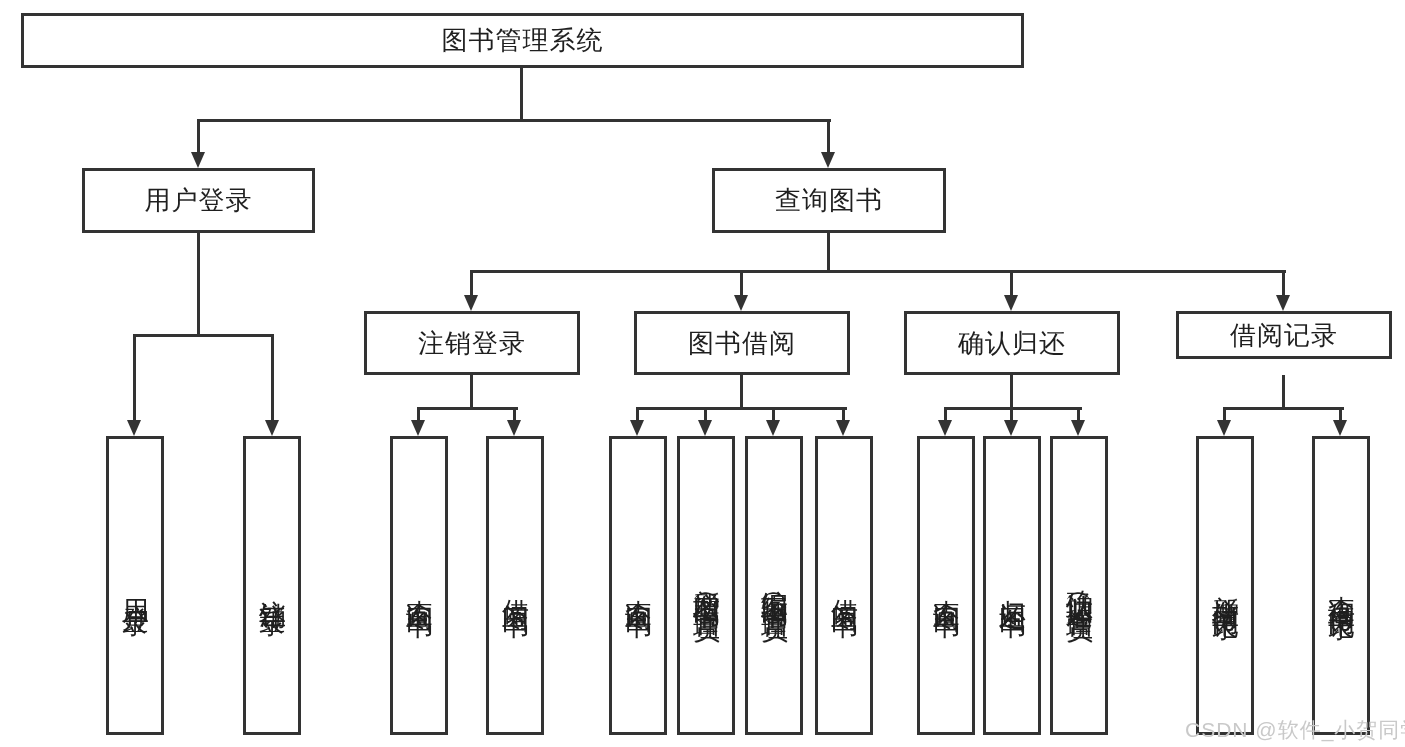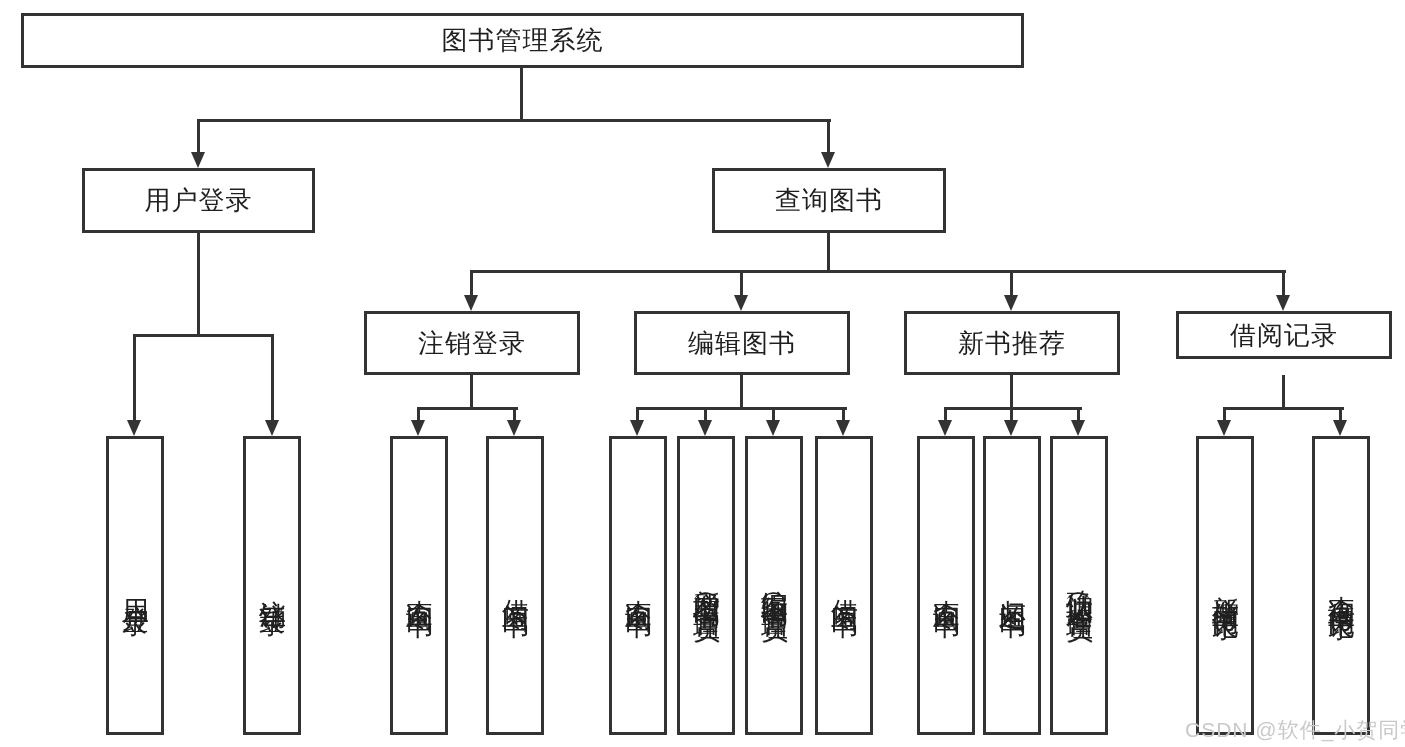--- a/index.html
+++ b/index.html
@@ -104,24 +104,24 @@
   <div class="ah" style="left:734px;top:295px"></div>
   <div class="ln" style="left:1010px;top:271px;width:3px;height:25px"></div>
   <div class="ah" style="left:1004px;top:295px"></div>
   <div class="ln" style="left:1282px;top:271px;width:3px;height:25px"></div>
   <div class="ah" style="left:1276px;top:295px"></div>
 
   <div class="box h" style="left:364px;top:311px;width:216px;height:64px">
     <span>注销登录</span>
   </div>
   <div class="box h" style="left:634px;top:311px;width:216px;height:64px">
-    <span>编辑图书</span>
+    <span>图书借阅</span>
   </div>
   <div class="box h" style="left:904px;top:311px;width:216px;height:64px">
-    <span>新书推荐</span>
+    <span>确认归还</span>
   </div>
   <div class="box h" style="left:1176px;top:311px;width:216px;height:48px">
     <span>借阅记录</span>
   </div>
 
   <div class="ln" style="left:470px;top:375px;width:3px;height:33px"></div>
   <div class="ln" style="left:417px;top:407px;width:101px;height:3px"></div>
   <div class="ln" style="left:417px;top:408px;width:3px;height:13px"></div>
   <div class="ah" style="left:411px;top:420px"></div>
   <div class="ln" style="left:513px;top:408px;width:3px;height:13px"></div>

